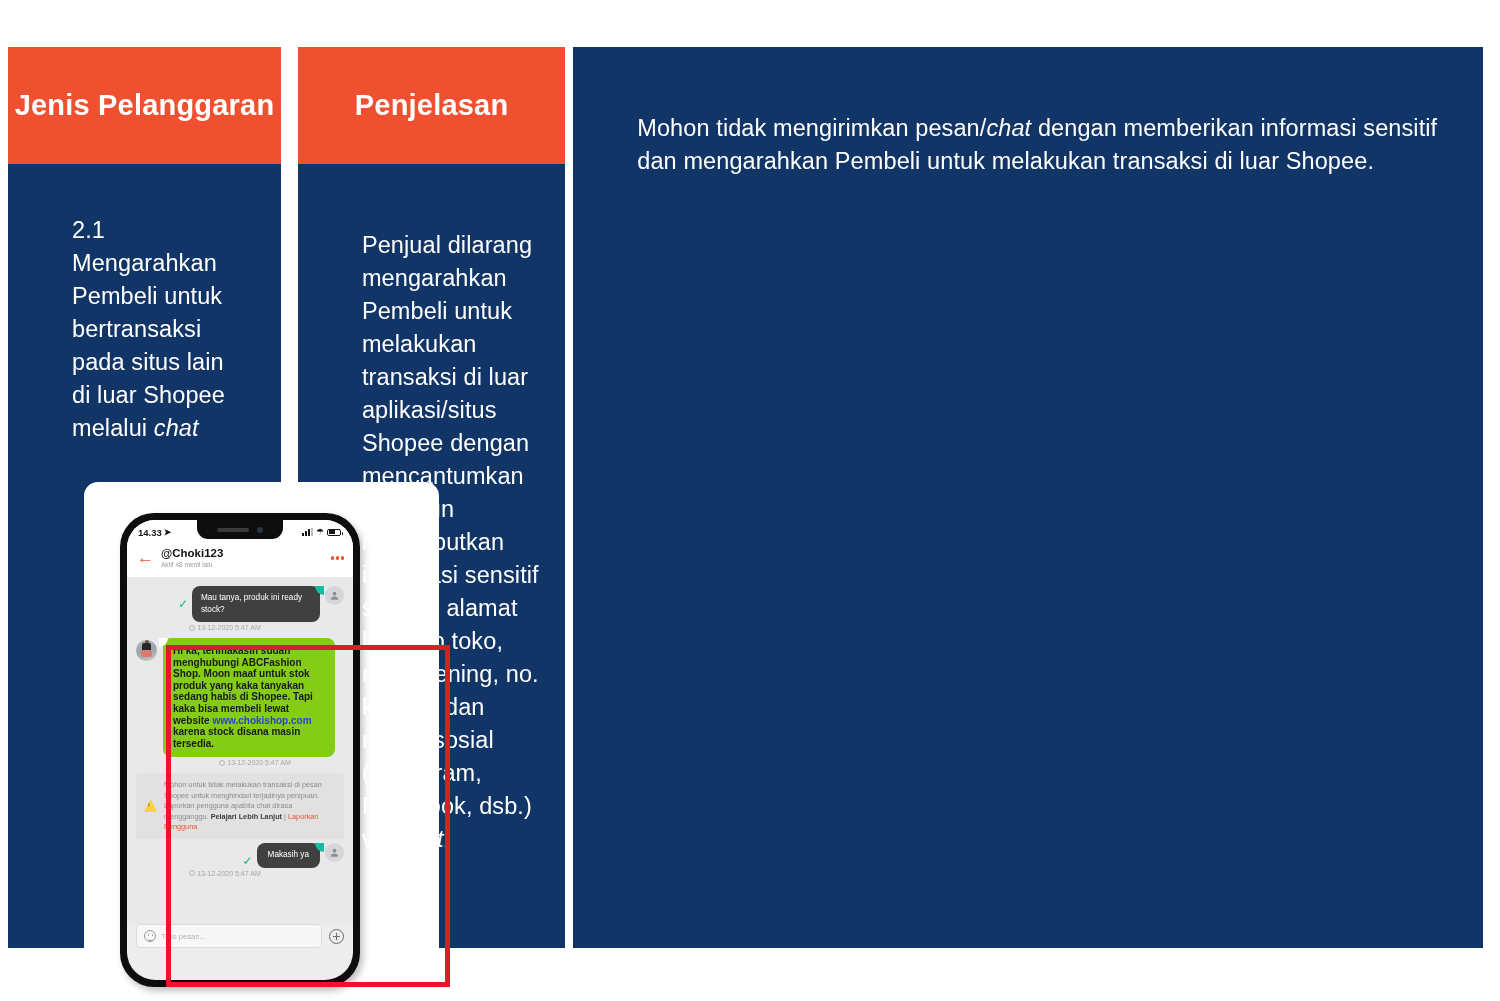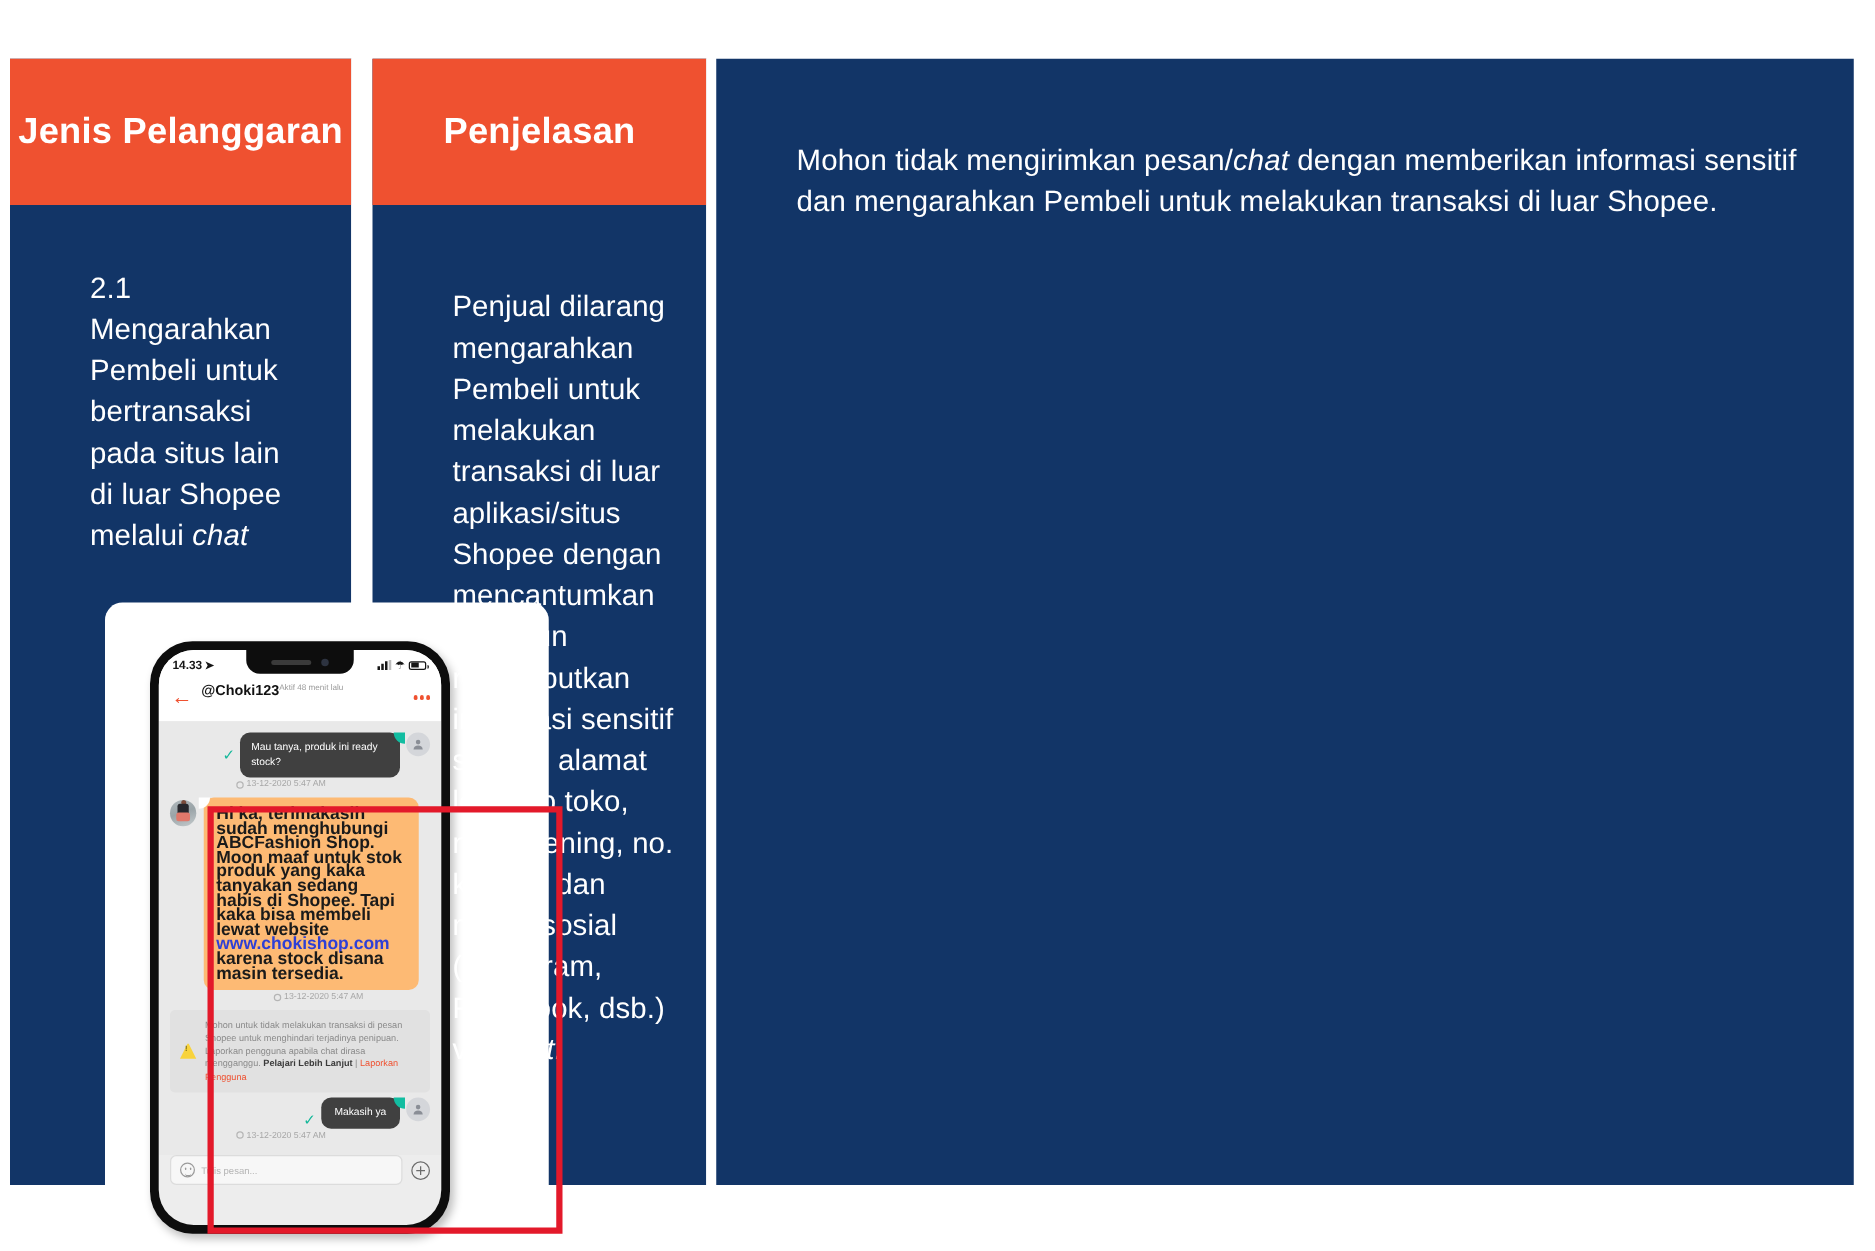--- a/index.html
+++ b/index.html
@@ -138,21 +138,21 @@
     padding: 2px 10px 5px 10px;
     display: flex;
     align-items: flex-start;
     position: relative;
     height: 33px;
   }
   .back-arrow {
     color: #ef5130; font-size: 17px; line-height: 1;
     margin-right: 7px; margin-top: 3px;
   }
-  .ch-names { display: flex; flex-direction: row; }
+  .ch-names { display: flex; flex-direction: column; }
   .ch-user { font-size: 11.5px; font-weight: bold; color: #111111; line-height: 14px; }
   .ch-sub { font-size: 6.5px; color: #9a9a9a; line-height: 10px; }
   .ch-dots {
     position: absolute; right: 9px; top: 12px;
     display: flex; gap: 1.5px;
   }
   .ch-dots i { width: 3.5px; height: 3.5px; border-radius: 50%; background: #ef5130; display: block; }
 
   
   .chat-body {
@@ -216,23 +216,23 @@
   .av-photo .legs {
     position: absolute; left: 5px; top: 10px; width: 11px; height: 7px;
     background: #e0786b; border-radius: 2px;
   }
   .av-photo .head {
     position: absolute; left: 9px; top: 0px; width: 4px; height: 4px;
     background: #7a4a3a; border-radius: 50%;
   }
 
   .bubble-in {
-    background: #fdba74;
+    background: #84cc16;
     color: #1a1a1a;
-    font-size: 14px;
+    font-size: 10px;
     line-height: 11.6px;
     border-radius: 8px;
     padding: 7px 10px 8px 10px;
     max-width: 172px;
     position: relative;
     font-weight: 600;
   }
   .bubble-in::after {
     content: ''; position: absolute; left: -4px; top: 0;
     width: 9px; height: 9px; background: #ffffff;

